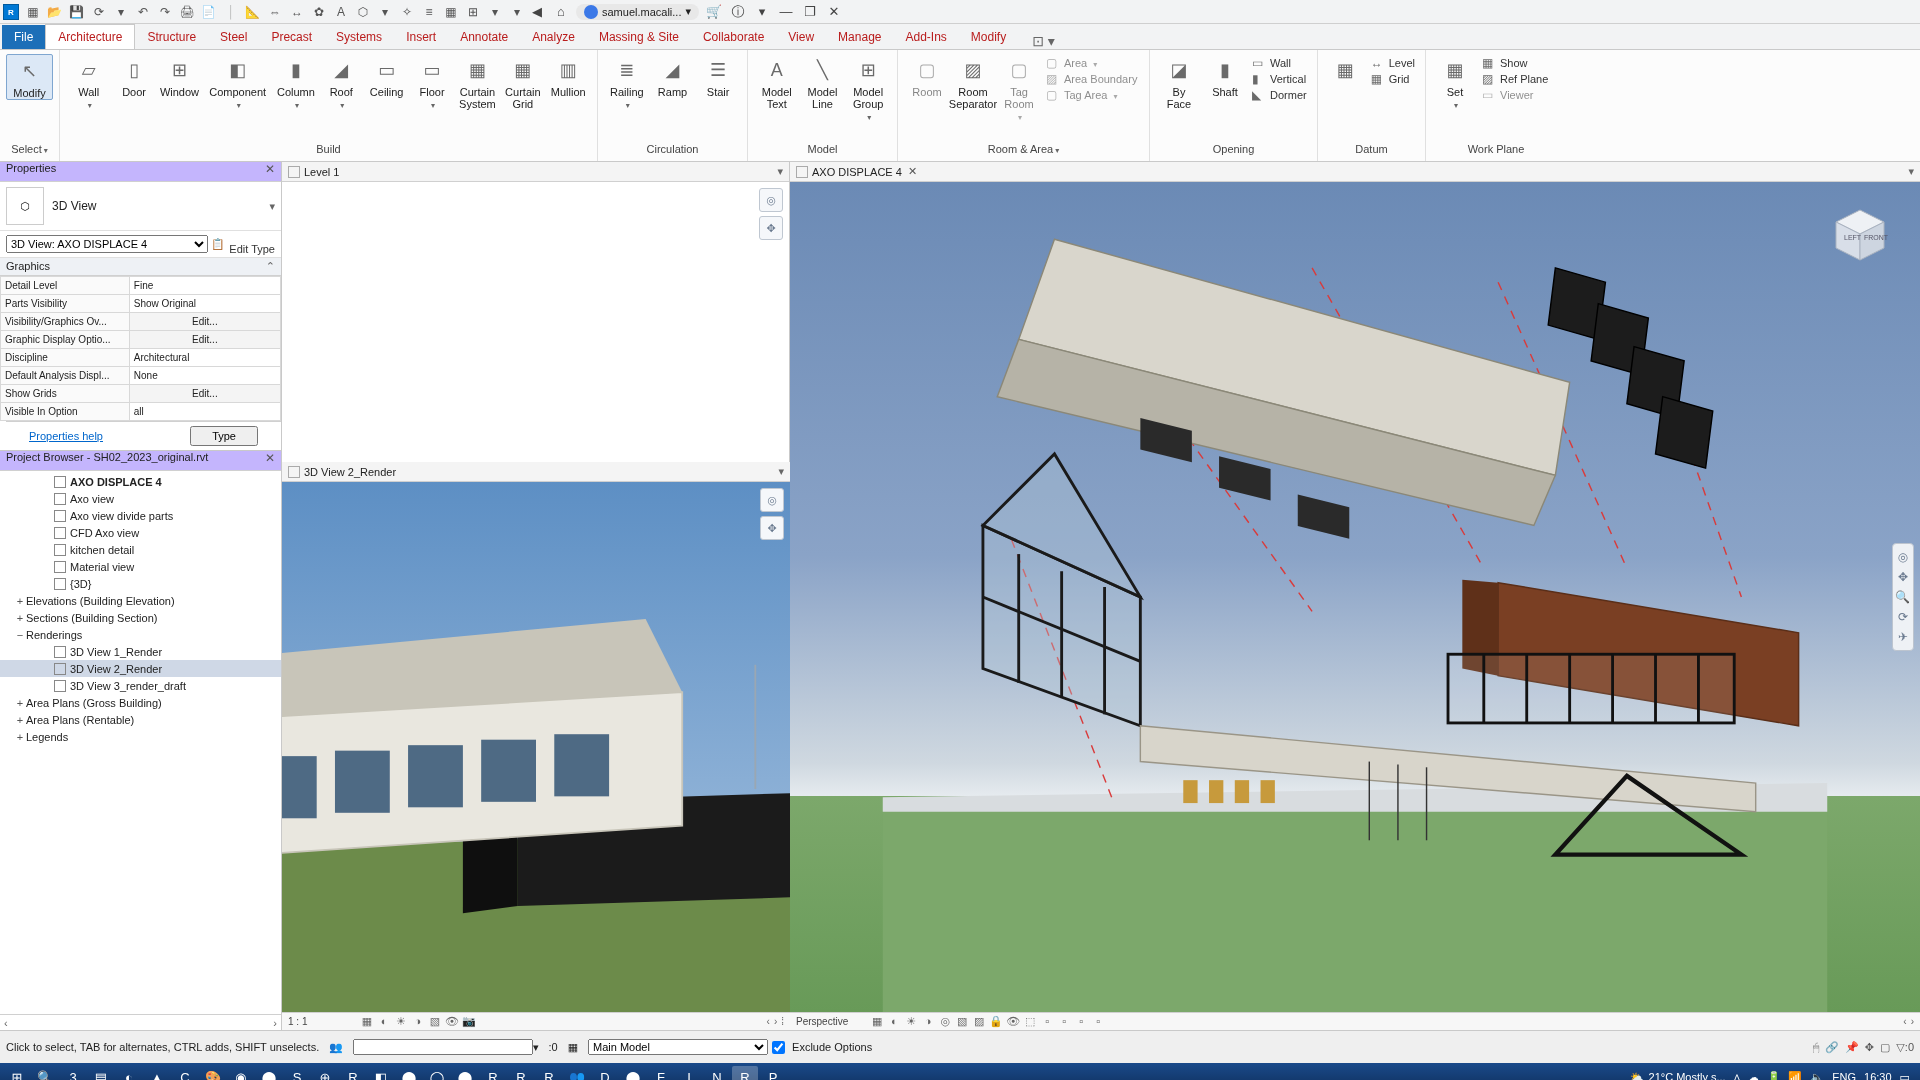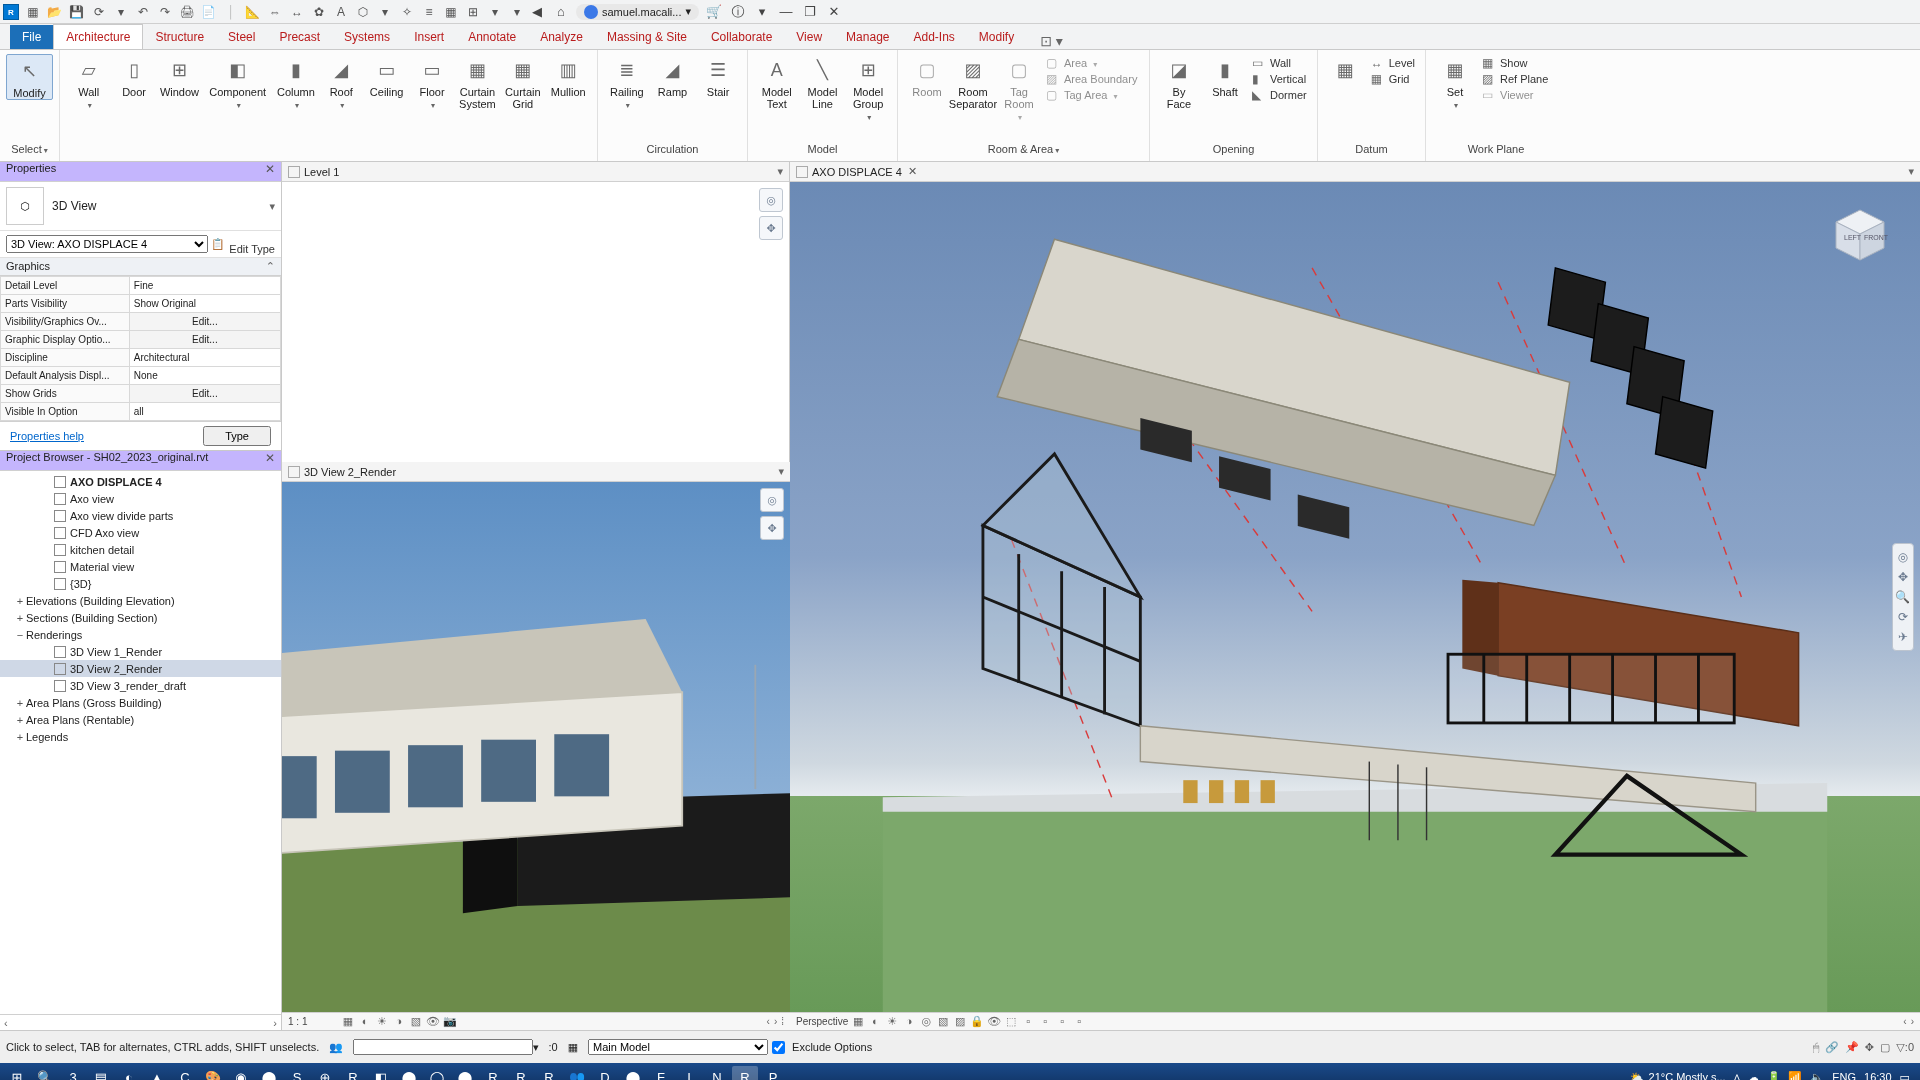--- a/index.html
+++ b/index.html
@@ -8,21 +8,21 @@
   .titlebar{height:24px;background:#f2f3f4;display:flex;align-items:center;border-bottom:1px solid #cfcfcf;}
   .titlebar .appicon{width:16px;height:16px;margin:0 3px;background:#0078d4;color:#fff;font-size:8px;text-align:center;line-height:16px;font-weight:bold;border:1px solid #005a9e;}
   .qat{display:flex;align-items:center;}
   .qat span{width:18px;height:18px;margin:0 2px;display:inline-flex;align-items:center;justify-content:center;color:#555;font-size:12px;}
   .titlebar .title{flex:1;text-align:center;font-size:12px;color:#333;}
   .titlebar .right{display:flex;align-items:center;gap:6px;padding-right:6px;}
   .userpill{display:flex;align-items:center;gap:4px;background:#e8e8e8;border-radius:10px;padding:1px 8px;}
   .usericon{width:14px;height:14px;border-radius:50%;background:#3b78e7;display:inline-block;}
   .wbtn{width:18px;height:18px;display:inline-flex;align-items:center;justify-content:center;color:#444;font-size:13px;}
   
-  .tabs{height:26px;background:#f2f3f4;display:flex;align-items:flex-end;padding-left:10px;border-bottom:1px solid #c9c9c9;}
+  .tabs{height:26px;background:#f2f3f4;display:flex;align-items:flex-end;padding-left:2px;border-bottom:1px solid #c9c9c9;}
   .tab{padding:5px 12px;font-size:12px;color:#b91c1c;}
   .tab.file{background:#1c6fb8;color:#fff;}
   .tab.active{background:#fff;border:1px solid #c9c9c9;border-bottom:none;}
   .tabs .flysw{margin-left:14px;color:#666;font-size:14px;}
   
   .ribbon{height:112px;background:#fcfcfc;display:flex;border-bottom:1px solid #c9c9c9;}
   .panel{border-right:1px solid #e0e0e0;display:flex;flex-direction:column;}
   .panel .body{flex:1;display:flex;align-items:flex-start;padding:4px 6px;}
   .panel .caption{height:18px;text-align:center;font-size:11px;color:#444;}
   .rbtn{display:flex;flex-direction:column;align-items:center;width:58px;padding:2px 2px 0;}
@@ -47,21 +47,21 @@
   .typebar .dd{margin-left:auto;color:#666;}
   .viewrow{display:flex;align-items:center;padding:2px 6px;gap:4px;border-top:1px solid #e0e0e0;border-bottom:1px solid #e0e0e0;}
   .viewrow select{flex:1;font-size:11px;height:18px;}
   .viewrow .editt{font-size:11px;color:#333;margin-top:10px;}
   .group-hd{background:#eef1f5;font-size:11px;padding:2px 6px;border-bottom:1px solid #d0d0d0;display:flex;}
   .group-hd .car{margin-left:auto;color:#666;}
   .pgrid{border-collapse:collapse;width:100%;font-size:10px;}
   .pgrid td{border:1px solid #d8d8d8;padding:2px 4px;height:18px;}
   .pgrid td:first-child{width:46%;background:#fafafa;}
   .pgrid td.btn{text-align:center;background:#f4f4f4;}
-  .propfoot{display:flex;align-items:center;padding:4px 10px;border-top:1px solid #d0d0d0;}
+  .propfoot{display:flex;align-items:center;padding:4px 23px;border-top:1px solid #d0d0d0;margin-left:6px;}
   .propfoot a{color:#0066cc;text-decoration:underline;font-size:11px;}
   .propfoot button{margin-left:auto;font-size:11px;padding:2px 20px;}
   .browser{flex:1;display:flex;flex-direction:column;border-top:1px solid #c9c9c9;overflow:hidden;}
   .tree{flex:1;overflow:auto;padding:2px 0;font-size:11px;}
   .tnode{display:flex;align-items:center;height:17px;white-space:nowrap;}
   .tind{display:inline-block;}
   .texp{width:12px;text-align:center;color:#555;}
   .tico{width:12px;height:12px;border:1px solid #888;margin-right:4px;}
   .tnode.bold{font-weight:bold;}
   .tnode.sel{background:#cfd8e6;}
@@ -69,21 +69,21 @@
   .viewcol{flex:1;display:flex;flex-direction:column;}
   .tophalf{flex:1;display:flex;min-height:0;}
   .bottomhalf{flex:1;display:flex;min-height:0;}
   .vp{flex:1;display:flex;flex-direction:column;border-right:1px solid #c9c9c9;}
   .vp:last-child{border-right:none;}
   .vp-tab{height:20px;background:#f4f4f4;border-bottom:1px solid #d0d0d0;display:flex;align-items:center;padding:0 6px;font-size:11px;position:relative;}
   .vp-tab .cube{width:12px;height:12px;border:1px solid #aaa;margin-right:4px;}
   .vp-tab .close{margin-left:6px;color:#555;}
   .vp-tab .vnav{margin-left:auto;color:#666;}
   .vp-canvas{flex:1;position:relative;overflow:hidden;}
-  .vp-toolbar{height:18px;border-top:1px solid #d0d0d0;display:flex;align-items:center;padding:0 6px;gap:3px;background:#f7f7f7;font-size:10px;color:#444;}
+  .vp-toolbar{height:18px;border-top:1px solid #d0d0d0;display:flex;align-items:center;padding:0 6px;gap:22px;background:#f7f7f7;font-size:10px;color:#444;}
   .vp-toolbar .scale{min-width:50px;}
   .vicons{display:flex;gap:3px;}
   .vicons span{width:14px;height:14px;display:inline-block;color:#666;font-size:11px;text-align:center;}
   .vp-toolbar .rscroll{margin-left:auto;display:flex;gap:4px;color:#666;}
   
   .plan-bg{position:absolute;inset:0;background:#fff;}
   .plan-svg{position:absolute;left:50%;top:50%;transform:translate(-50%,-50%);}
   
   .sky{position:absolute;inset:0;background:linear-gradient(#6b8ab5 0%,#8aa3c7 45%, #cfd8e0 70%, #e6ebef 74%, #7ca86b 74%, #689a58 100%);}
   .viewcube{position:absolute;top:22px;right:28px;width:64px;height:64px;}
@@ -239,20 +239,21 @@
       <div class="rbtn small">
           <div class="ico">▦</div>
           <div class="lbl" style="white-space:pre">Curtain
 Grid</div>
         </div>
       <div class="rbtn small">
           <div class="ico">▥</div>
           <div class="lbl">Mullion</div>
         </div>
     </div>
+    <div class="caption">Build</div>
   </div>
 
   <div class="panel" style="width:150px">
     <div class="body">
       <div class="rbtn small">
           <div class="ico">≣</div>
           <div class="lbl">Railing</div>
           <span class="chev"></span>
         </div>
       <div class="rbtn small">

